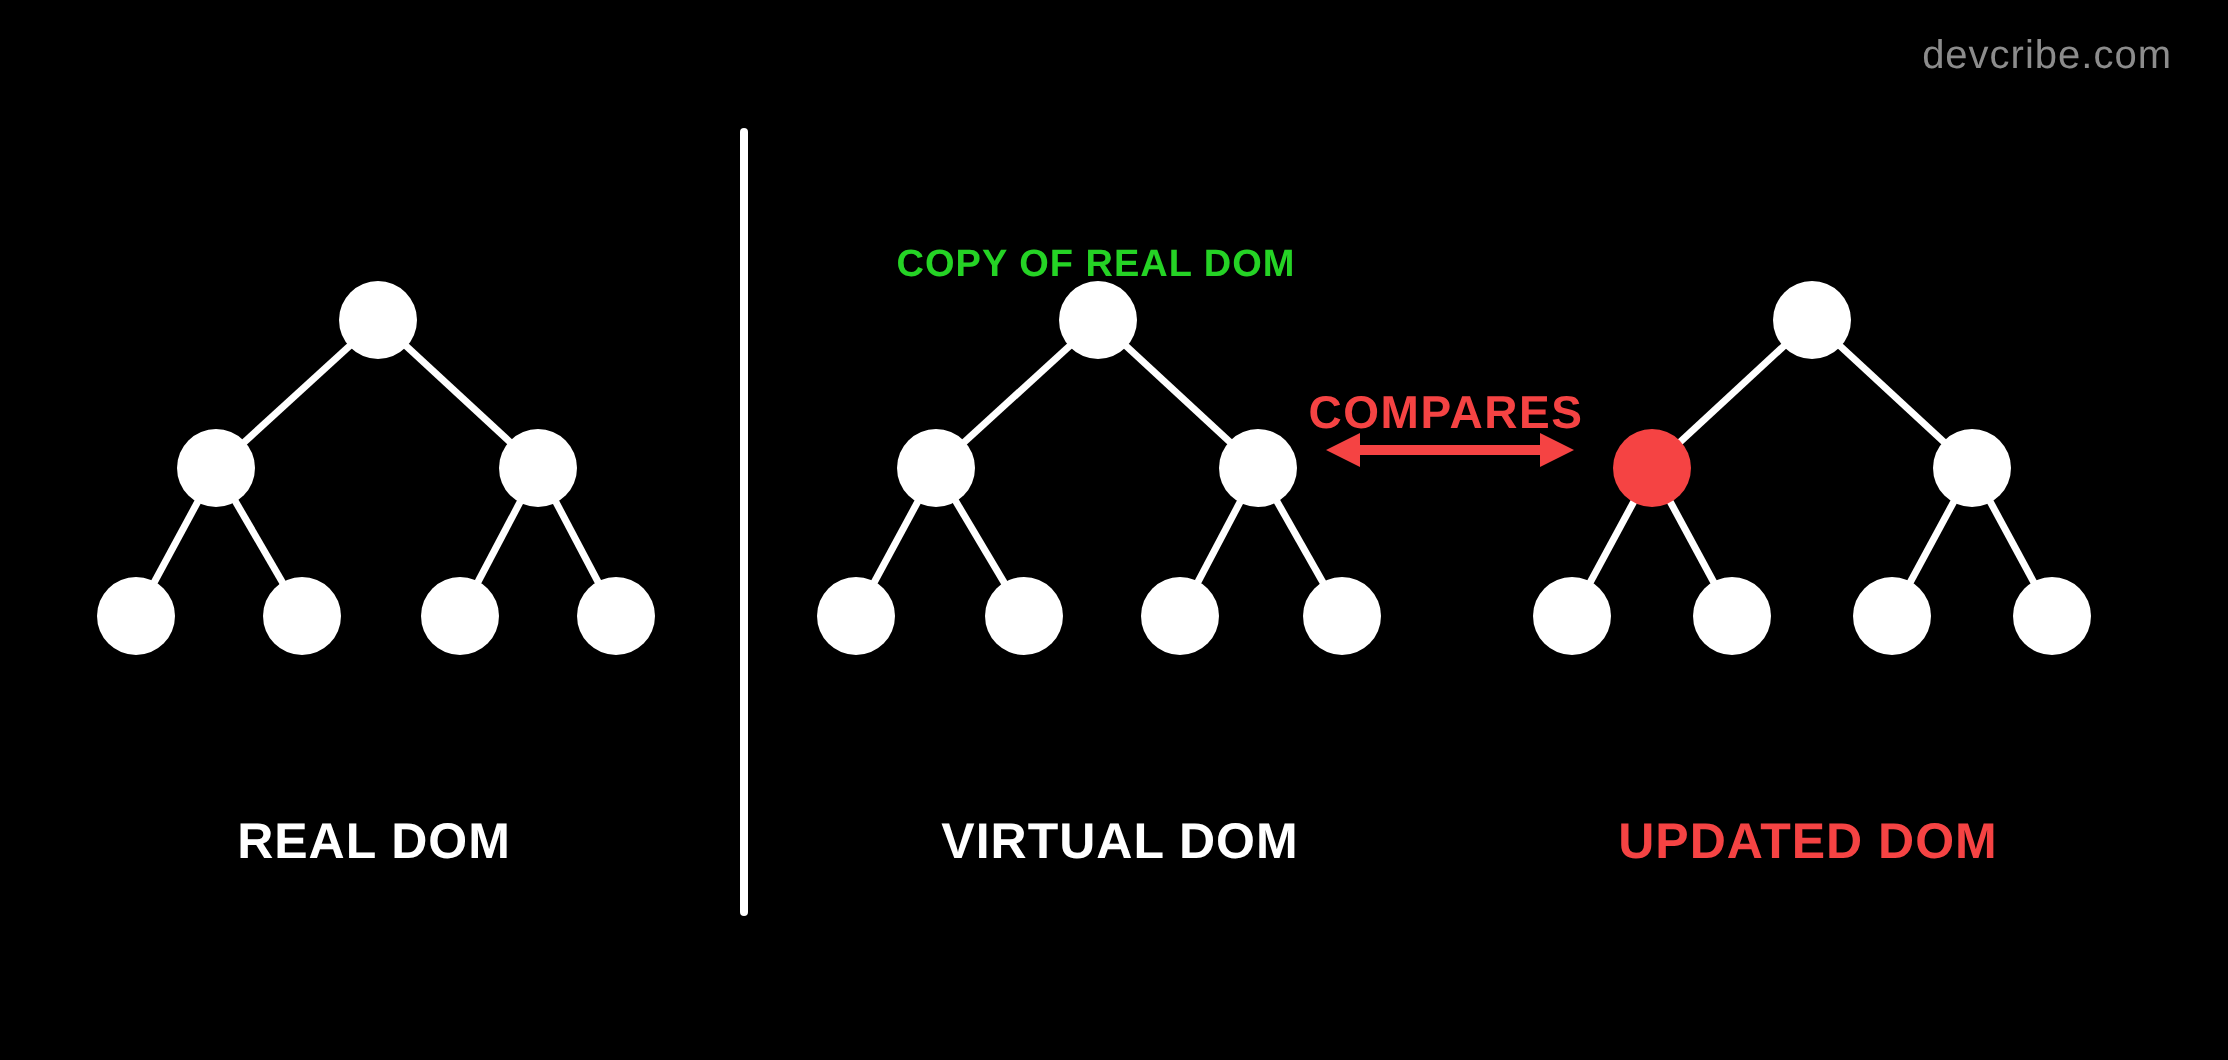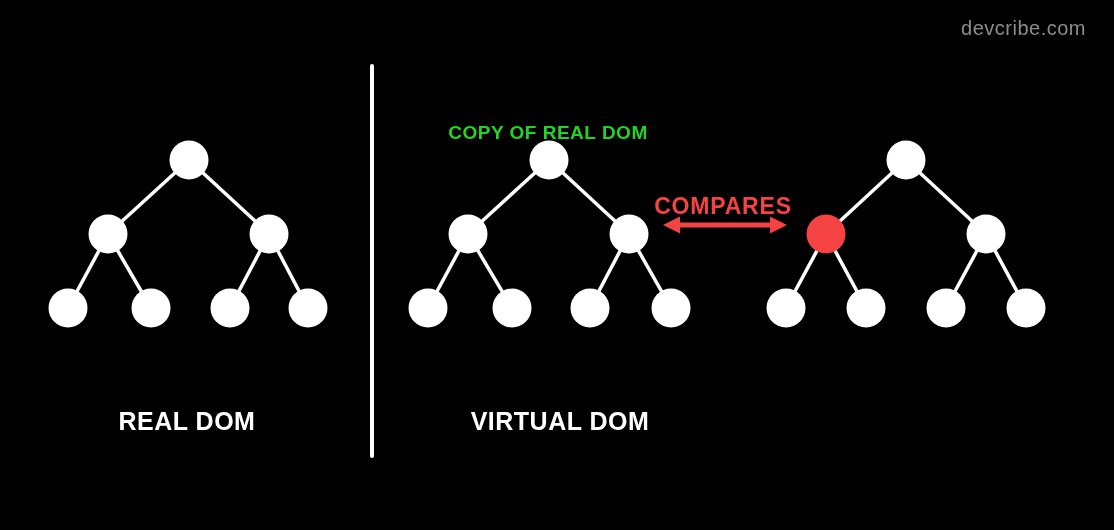--- a/index.html
+++ b/index.html
@@ -107,16 +107,17 @@
     </svg>
 
   <div class="label copy-title" style="color: rgb(37, 211, 37); left: 548px; margin-top: 43px;">COPY OF REAL DOM</div>
 
   <div class="label compares-title" style="color: rgb(245, 67, 67); left: 723px;">COMPARES</div>
 
   <div class="label tree-title" style="color: rgb(255, 255, 255); left: 187px;">REAL DOM</div>
 
   <div class="label tree-title" style="color: rgb(255, 255, 255); left: 548px; margin-left: 12px;">VIRTUAL DOM</div>
 
+  <div class="label tree-title" style="color: rgb(245, 67, 67); left: 904px;">UPDATED DOM</div>
 
   <div class="watermark" style="color: rgb(140, 140, 140);">devcribe.com</div>
 
 </div>
 
 </body></html>

